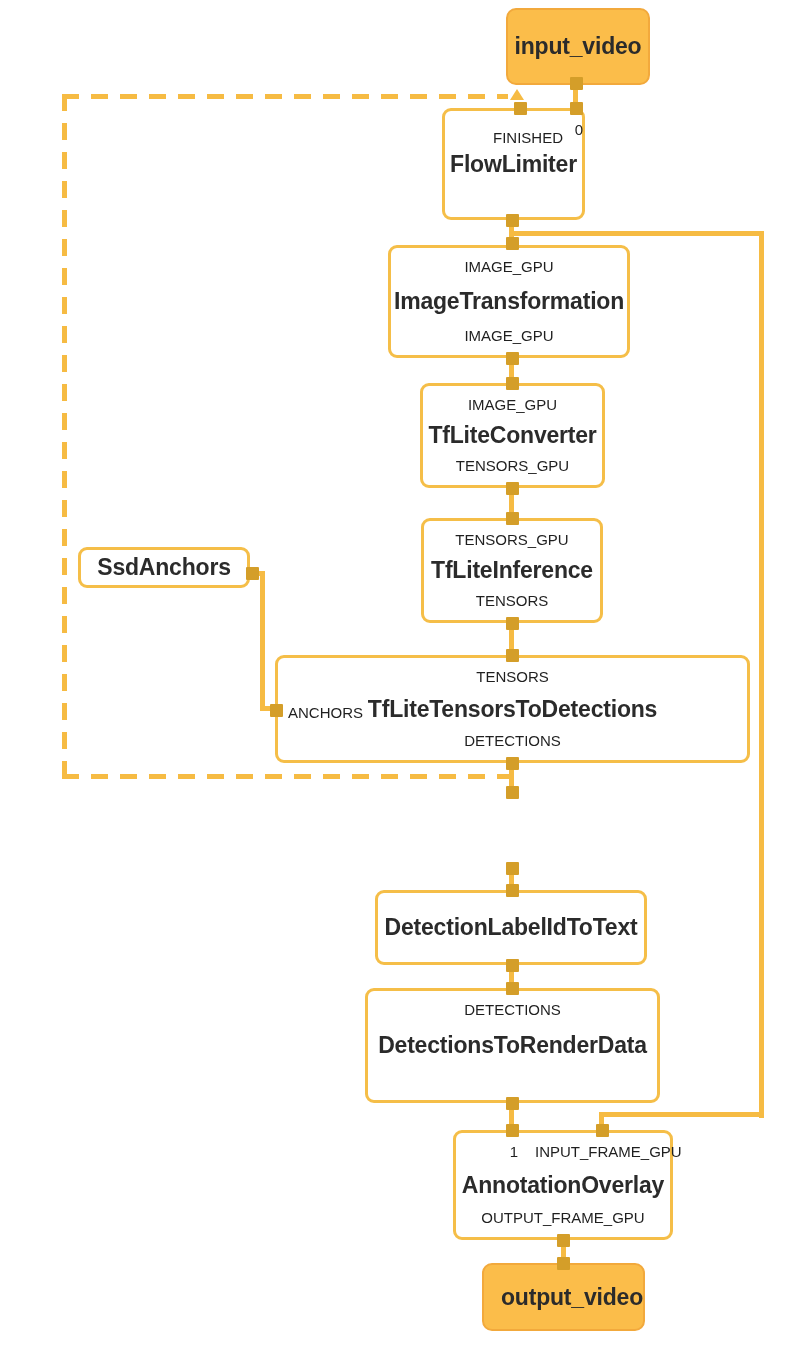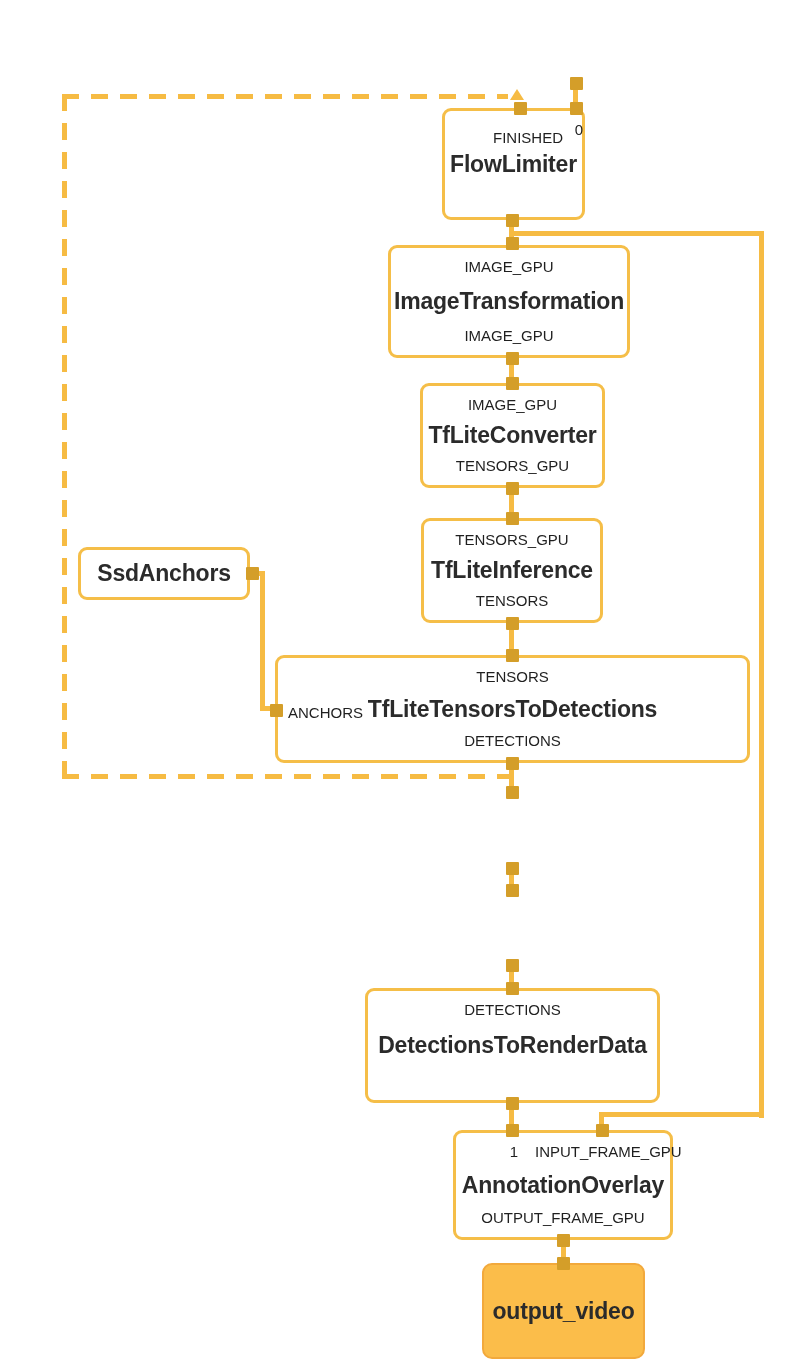--- a/index.html
+++ b/index.html
@@ -44,27 +44,27 @@
   .port{position:absolute;width:13px;height:13px;background:var(--port);z-index:3;border-radius:1px;}
   .arrow-up{position:absolute;width:0;height:0;z-index:3;
     border-left:7px solid transparent;border-right:7px solid transparent;
     border-bottom:11px solid var(--edge);}
   
   #input-video{left:506px;top:8px;width:144px;height:77px;}
   #flow-limiter{left:442px;top:108px;width:143px;height:112px;}
   #image-transformation{left:388px;top:245px;width:242px;height:113px;}
   #tflite-converter{left:420px;top:383px;width:185px;height:105px;}
   #tflite-inference{left:421px;top:518px;width:182px;height:105px;}
-  #ssd-anchors{left:78px;top:547px;width:172px;height:53px;}
+  #ssd-anchors{left:78px;top:547px;width:172px;height:41px;}
   #tflite-tensors-to-detections{left:275px;top:655px;width:475px;height:108px;}
   #non-max-suppression{left:390px;top:792px;width:245px;height:76px;}
   #detection-label-id-to-text{left:375px;top:890px;width:272px;height:75px;}
   #detections-to-render-data{left:365px;top:988px;width:295px;height:115px;}
   #annotation-overlay{left:453px;top:1130px;width:220px;height:110px;}
-  #output-video{left:482px;top:1263px;width:163px;height:96px;}
+  #output-video{left:482px;top:1263px;width:163px;height:68px;justify-content:flex-end;}
   
   #fl-finished{top:11px;left:38px;width:90px;margin-top:8px;}
   #fl-zero{top:11px;left:120px;width:28px;}
   #ao-one{top:11px;left:44px;width:28px;}
   #ao-ifg{top:11px;left:79px;width:140px;}
   #ttd-anchors{left:10px;top:47px;}
 </style>
 </head>
 <body>
 
@@ -86,20 +86,23 @@
   <div class="edge v" style="left:561px;top:1240px;height:24px;"></div>
   <div class="edge h" style="left:252px;top:571px;width:11px;"></div>
   <div class="edge v" style="left:260px;top:571px;height:140px;"></div>
   <div class="edge h" style="left:260px;top:706px;width:15px;"></div>
 
   <div class="dash-h" style="left:62px;top:94px;width:446px;"></div>
   <div class="dash-v" style="left:62px;top:94px;height:685px;"></div>
   <div class="dash-h" style="left:62px;top:774px;width:447px;"></div>
   <div class="arrow-up" style="left:510px;top:89px;"></div>
 
+  <div class="terminal" id="input-video">
+    <span>input_video</span>
+  </div>
   <div class="terminal" id="output-video">
     <span>output_video</span>
   </div>
 
   <div class="node" id="flow-limiter">
     <span class="plabel" id="fl-finished">FINISHED</span>
     <span class="plabel" id="fl-zero">0</span>
     <div class="title">FlowLimiter</div>
   </div>
 
@@ -126,20 +129,23 @@
   </div>
 
   <div class="node" id="tflite-tensors-to-detections">
     <span class="plabel top">TENSORS</span>
     <span class="plabel" id="ttd-anchors">ANCHORS</span>
     <div class="title">TfLiteTensorsToDetections</div>
     <span class="plabel bottom">DETECTIONS</span>
   </div>
 
 
+  <div class="node" id="detection-label-id-to-text">
+    <div class="title">DetectionLabelIdToText</div>
+  </div>
 
   <div class="node" id="detections-to-render-data">
     <span class="plabel top">DETECTIONS</span>
     <div class="title">DetectionsToRenderData</div>
   </div>
 
   <div class="node" id="annotation-overlay">
     <span class="plabel" id="ao-one">1</span>
     <span class="plabel" id="ao-ifg">INPUT_FRAME_GPU</span>
     <div class="title">AnnotationOverlay</div>

